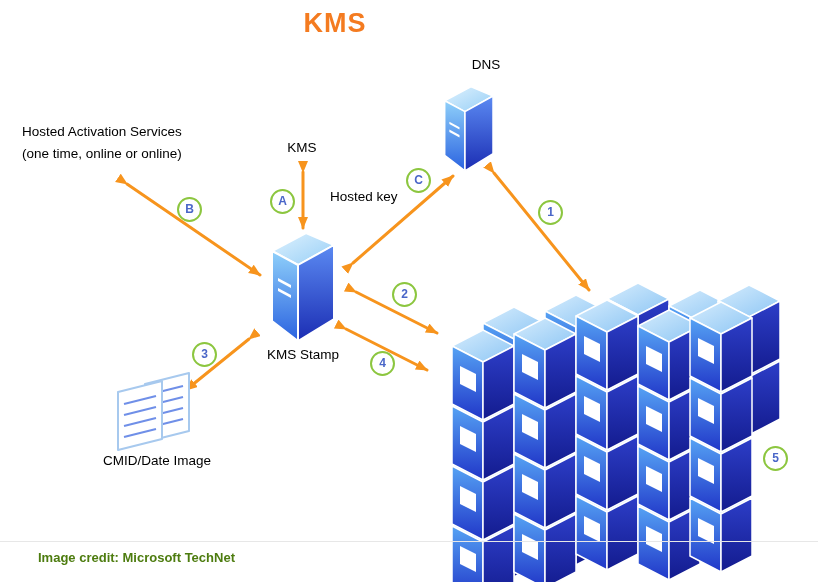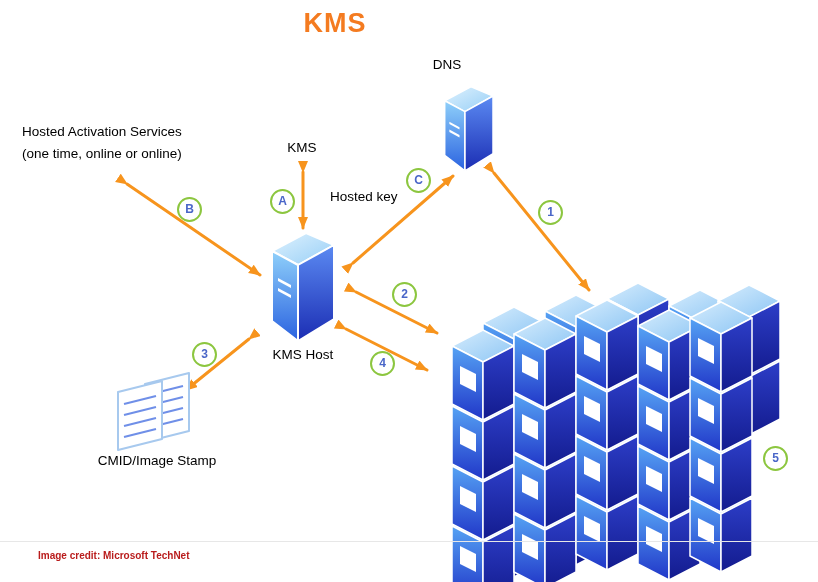--- a/index.html
+++ b/index.html
@@ -21,21 +21,21 @@
   .title{
     position:absolute;left:245px;top:8px;width:180px;text-align:center;
     font-size:27px;font-weight:bold;color:var(--title-orange);letter-spacing:1px;
   }
   .callout{
     position:absolute;width:21px;height:21px;border:2px solid var(--callout-ring-green);
     border-radius:50%;background:#ffffff;color:var(--callout-text-blue);
     font-size:12px;font-weight:bold;text-align:center;line-height:21px;
   }
   .credit{
-    position:absolute;left:38px;top:550px;font-size:10px;font-weight:700;color:#b91c1c;
+    position:absolute;left:38px;top:550px;font-size:13px;font-weight:700;color:#4d7c0f;
   }
   .separator{position:absolute;left:0;top:541px;width:818px;height:1px;background:#e7e7e7;}
   .arrow{stroke:var(--arrow-orange);stroke-width:3;stroke-linecap:round;}
   .ah{fill:var(--arrow-orange);}
   .ctr{text-align:center;}
 </style>
 </head>
 <body>
 
 <div class="canvas">
@@ -164,27 +164,27 @@
         <use href="#srv-unit" xlink:href="#srv-unit" x="638" y="310"></use>
         <use href="#srv-unit" xlink:href="#srv-unit" x="690" y="482"></use>
         <use href="#srv-unit" xlink:href="#srv-unit" x="690" y="422"></use>
         <use href="#srv-unit" xlink:href="#srv-unit" x="690" y="362"></use>
         <use href="#srv-unit" xlink:href="#srv-unit" x="690" y="302"></use>
       </g>
   </svg>
 
   <div class="title">KMS</div>
 
-  <div class="lbl ctr" style="left:407px;top:54px;width:80px;">DNS</div>
+  <div class="lbl ctr" style="left:446px;top:54px;width:80px;">DNS</div>
   <div class="lbl" style="left:22px;top:121px;">Hosted Activation Services</div>
   <div class="lbl" style="left:22px;top:143px;">(one time, online or online)</div>
   <div class="lbl ctr" style="left:262px;top:137px;width:80px;">KMS</div>
   <div class="lbl" style="left:330px;top:186px;">Hosted key</div>
-  <div class="lbl ctr" style="left:258px;top:344px;width:90px;">KMS Host</div>
-  <div class="lbl ctr" style="left:87px;top:450px;width:140px;">CMID/Image Stamp</div>
+  <div class="lbl ctr" style="left:258px;top:344px;width:90px;">KMS Stamp</div>
+  <div class="lbl ctr" style="left:87px;top:450px;width:140px;">CMID/Date Image</div>
 
   <div class="callout" style="left:270px;top:189px;">A</div>
   <div class="callout" style="left:177px;top:197px;">B</div>
   <div class="callout" style="left:406px;top:168px;">C</div>
   <div class="callout" style="left:538px;top:200px;">1</div>
   <div class="callout" style="left:392px;top:282px;">2</div>
   <div class="callout" style="left:192px;top:342px;">3</div>
   <div class="callout" style="left:370px;top:351px;">4</div>
   <div class="callout" style="left:763px;top:446px;">5</div>
 

